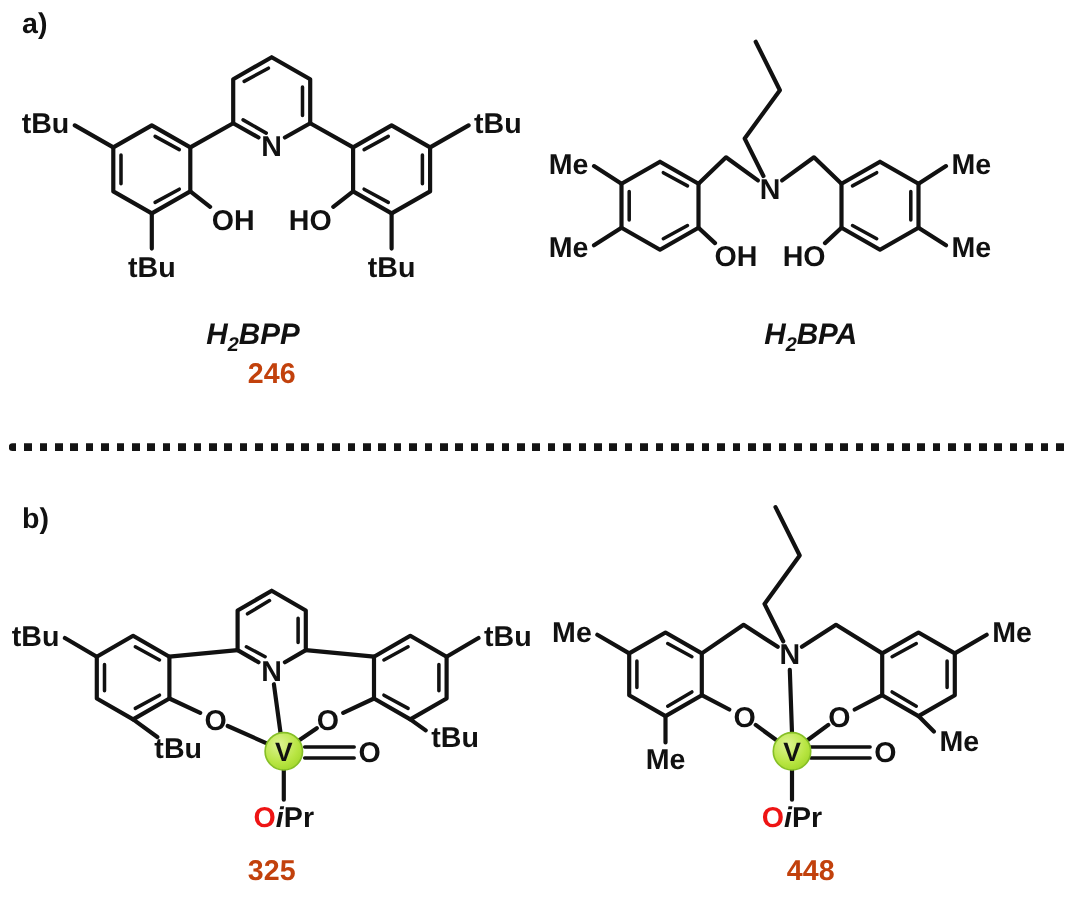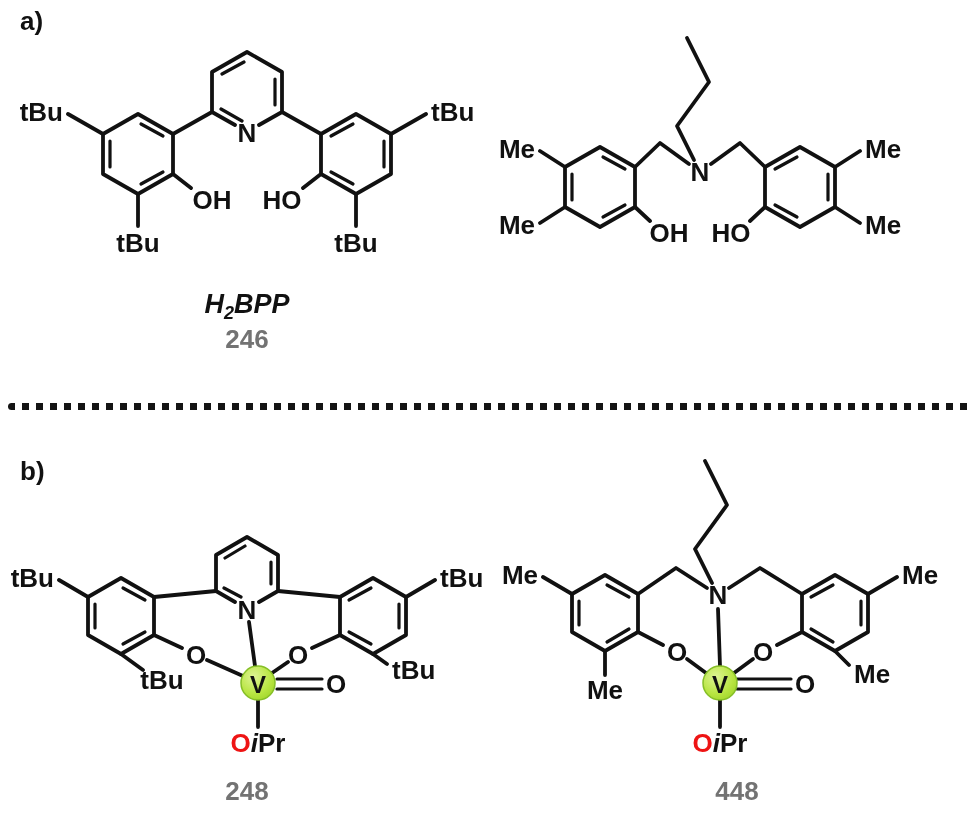--- a/index.html
+++ b/index.html
@@ -3,21 +3,21 @@
 <meta charset="utf-8">
 <style>
   html,body{margin:0;padding:0;background:#ffffff;}
   .page{position:relative;width:979px;height:815px;background:#ffffff;overflow:hidden;
         font-family:"Liberation Sans",sans-serif;color:#111;}
   .abs{position:absolute;}
   .panel-label{font-size:26px;font-weight:bold;color:#111;}
   .caption{width:200px;text-align:center;}
   .cap-name{font-size:27px;font-weight:bold;font-style:italic;color:#111;}
   .cap-name sub{font-size:18px;}
-  .cap-num{font-size:26px;font-weight:bold;color:#737373;}
+  .cap-num{font-size:26px;font-weight:bold;color:#c2410c;}
   .divider{background-image:repeating-linear-gradient(to right,#141414 0 7px,transparent 7px 14px);
            border-radius:4px;}
   svg{position:absolute;overflow:visible;}
   .bonds{fill:none;stroke-width:3.8;stroke-linecap:round;stroke-linejoin:round;}
   .inner{stroke-width:3.2;}
   .atom{font-family:"Liberation Sans",sans-serif;font-size:26px;font-weight:bold;fill:#111;
         text-anchor:middle;dominant-baseline:central;}
   .a-start{text-anchor:start;} .a-end{text-anchor:end;}
   .it{font-style:italic;}
   .vtext{font-size:24px;}
@@ -65,24 +65,27 @@
     </g>
     <text class="atom" x="200" y="147" fill="#2121dd">N</text>
     <text class="atom a-end" x="35" y="124">Me</text>
     <text class="atom a-end" x="35" y="200">Me</text>
     <text class="atom a-start" x="365" y="124">Me</text>
     <text class="atom a-start" x="365" y="200">Me</text>
     <text class="atom" x="169" y="208" fill="#ee1414">OH</text>
     <text class="atom" x="231" y="208" fill="#ee1414">HO</text>
   </svg>
 
-  <div class="abs caption cap-name" style="left:147px;top:289px;">
+  <div class="abs caption cap-name" style="left:130px;top:289px;">
     <span>H</span><sub>2</sub><span>BPP</span>
   </div>
   <div class="abs caption cap-num" style="left:147px;top:324px;">246</div>
+  <div class="abs caption cap-name" style="left:637px;top:289px;">
+    <span>H</span><sub>2</sub><span>BPA</span>
+  </div>
 
   <svg style="left:5px;top:448px;" width="480" height="320" viewBox="0 0 480 320">
     <defs>
       <radialGradient id="vgrad1" cx="0.38" cy="0.32" r="0.9">
         <stop offset="0" stop-color="#def494"></stop>
         <stop offset="0.55" stop-color="#b8e542"></stop>
         <stop offset="1" stop-color="#94ce1d"></stop>
       </radialGradient>
     </defs>
     <g class="bonds" stroke="#111111">
@@ -142,16 +145,16 @@
     <text class="atom a-end" x="43" y="127">Me</text>
     <text class="atom" x="110" y="242">Me</text>
     <text class="atom a-start" x="407" y="127">Me</text>
     <text class="atom a-start" x="359" y="226">Me</text>
     <text class="atom" x="182" y="204" fill="#ee1414">O</text>
     <text class="atom" x="268" y="204" fill="#ee1414">O</text>
     <text class="atom" x="310" y="236" fill="#ee1414">O</text>
     <text class="atom" x="225" y="295"><tspan fill="#ee1414">O</tspan><tspan class="it">i</tspan><tspan>Pr</tspan></text>
   </svg>
 
-  <div class="abs caption cap-num" style="left:147px;top:776px;">248</div>
+  <div class="abs caption cap-num" style="left:147px;top:776px;">325</div>
   <div class="abs caption cap-num" style="left:637px;top:776px;">448</div>
 
 </div>
 
 </body></html>

